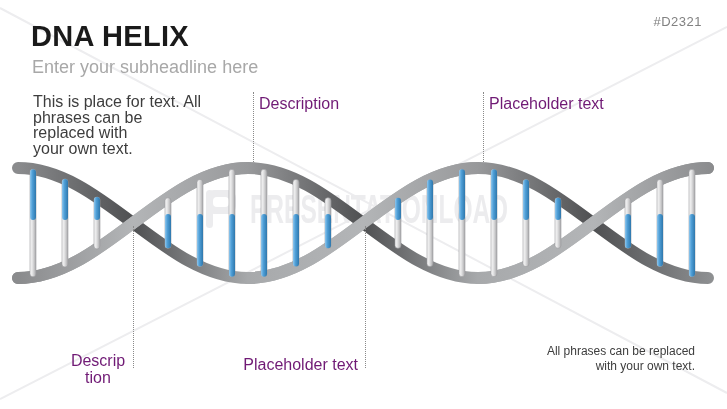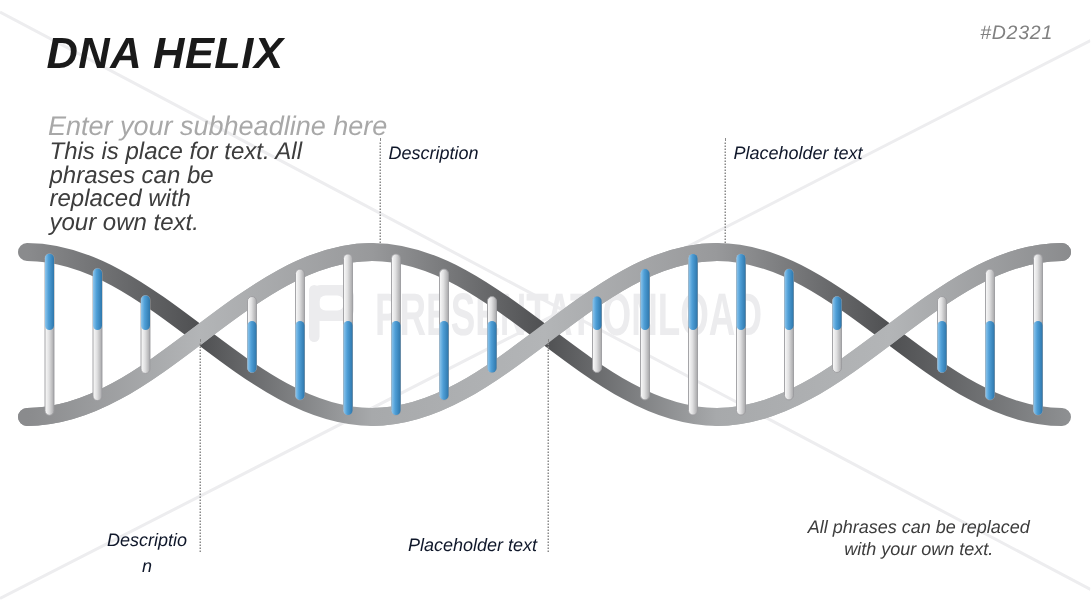--- a/index.html
+++ b/index.html
@@ -1,32 +1,32 @@
 <!DOCTYPE html>
 <html><head>
 <meta charset="utf-8">
 <style>
   html,body{margin:0;padding:0;background:#fff;}
   .slide{
     position:relative; width:727px; height:409px; overflow:hidden; background:#ffffff;
     font-family:"Liberation Sans", sans-serif; color:#3d3d3d;
   }
   .slide svg.helix{position:absolute; left:0; top:0; z-index:0;}
-  .txt{position:absolute; z-index:2;font-style:italic;}
+  .txt{position:absolute; z-index:2;}
   .code{top:14px; right:25px; font-size:13px; color:#818181; letter-spacing:.5px;}
   .title{top:20px; left:31px; margin:0; font-size:29px; font-weight:700; color:#1a1a1a; letter-spacing:.3px;}
-  .subhead{top:57px; left:32px; font-size:18px; color:#a8a8a8;margin-top:17px;}
+  .subhead{top:57px; left:32px; font-size:18px; color:#a8a8a8;}
   .intro{top:94px; left:33px; width:170px; font-size:16px; line-height:15.5px; white-space:pre-line; color:#3d3d3d;}
   .leader{position:absolute; width:0; border-left:1px dotted #8a8a8a; z-index:1;}
-  .lbl{font-size:12px; color:#0f172a;}
+  .lbl{font-size:16px; color:#701a75;}
   .lbl-top-left{top:95px; left:259px;}
   .lbl-top-right{top:95px; left:489px;}
   .lbl-bottom-left{top:352px; left:69px; width:58px; text-align:center; word-break:break-all; line-height:17px;}
   .lbl-bottom-center{top:356px; left:238px; width:120px; text-align:right;}
-  .footer-note{top:344px; left:530px; width:165px; font-size:12px; line-height:15px; text-align:center; white-space:pre-line;}
+  .footer-note{top:344px; left:530px; width:165px; font-size:12px; line-height:15px; text-align:right; white-space:pre-line;}
 </style>
 </head>
 <body>
 
 <div class="slide">
 
   <svg class="helix" width="727" height="409" viewBox="0 0 727 409">
     <defs>
       <linearGradient id="gradA" gradientUnits="userSpaceOnUse" x1="0" y1="0" x2="727" y2="0">
         <stop offset="0.025" stop-color="#8A8B8D"></stop>

